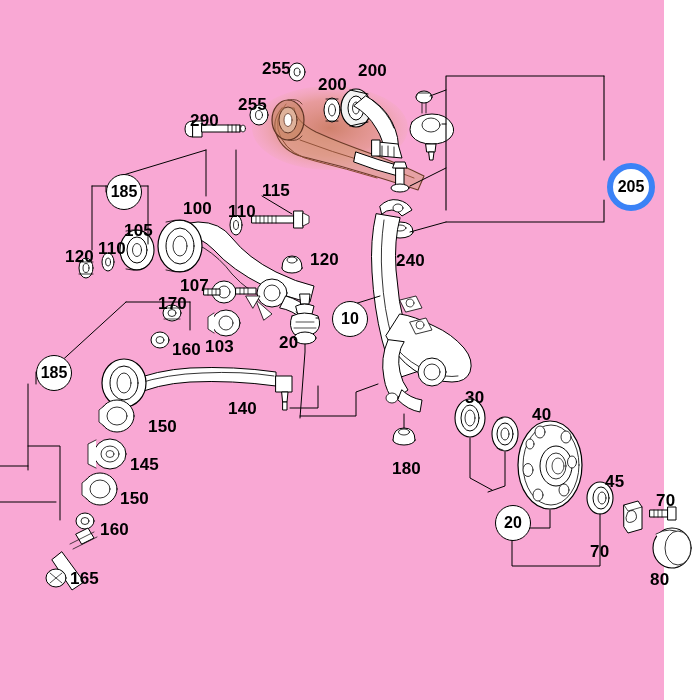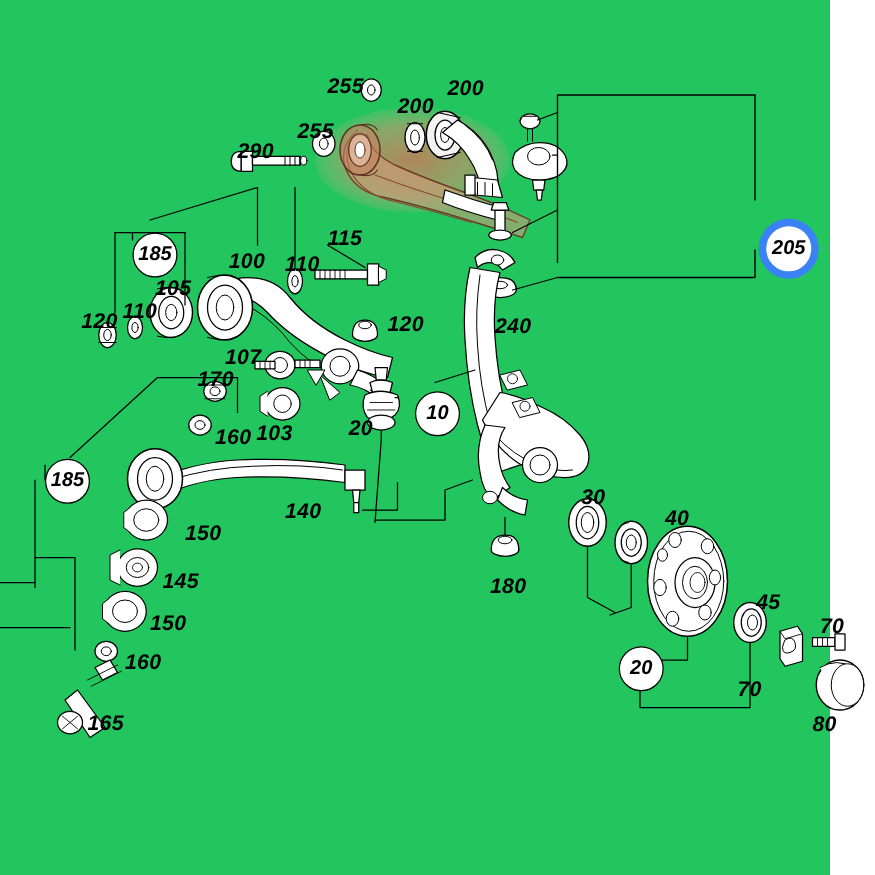--- a/index.html
+++ b/index.html
@@ -1,25 +1,25 @@
 <!DOCTYPE html>
 <html><head>
 <meta charset="utf-8">
 <style>
   html,body{margin:0;padding:0;background:#fff;}
   body{width:700px;height:700px;overflow:hidden;
        font-family:"Liberation Sans",sans-serif;}
-  #stage{position:relative;width:664px;height:700px;background:#22c55e;font-style:italic;}
+  #stage{position:relative;width:664px;height:700px;background:#f9a8d4;}
   svg#diagram{position:absolute;left:0;top:0;width:700px;height:700px;}
   .lbl{position:absolute;font-family:"Liberation Sans",sans-serif;
        font-size:17px;font-weight:700;color:#000;white-space:nowrap;
        letter-spacing:.2px;line-height:1;}
   .callout{position:absolute;width:34px;height:34px;border:1.6px solid #000;
            border-radius:50%;background:#fff;display:flex;align-items:center;
-           justify-content:center;font-size:16px;font-weight:700;color:#000;margin-top:12px;}
+           justify-content:center;font-size:16px;font-weight:700;color:#000;}
   .callout.red{border:6px solid #3b82f6;width:36px;height:36px;}
 </style>
 </head>
 <body>
 
 <div id="stage">
 
 <svg id="diagram" viewBox="0 0 700 700">
   <defs>
     <radialGradient id="hl" cx="50%" cy="50%" r="55%">

